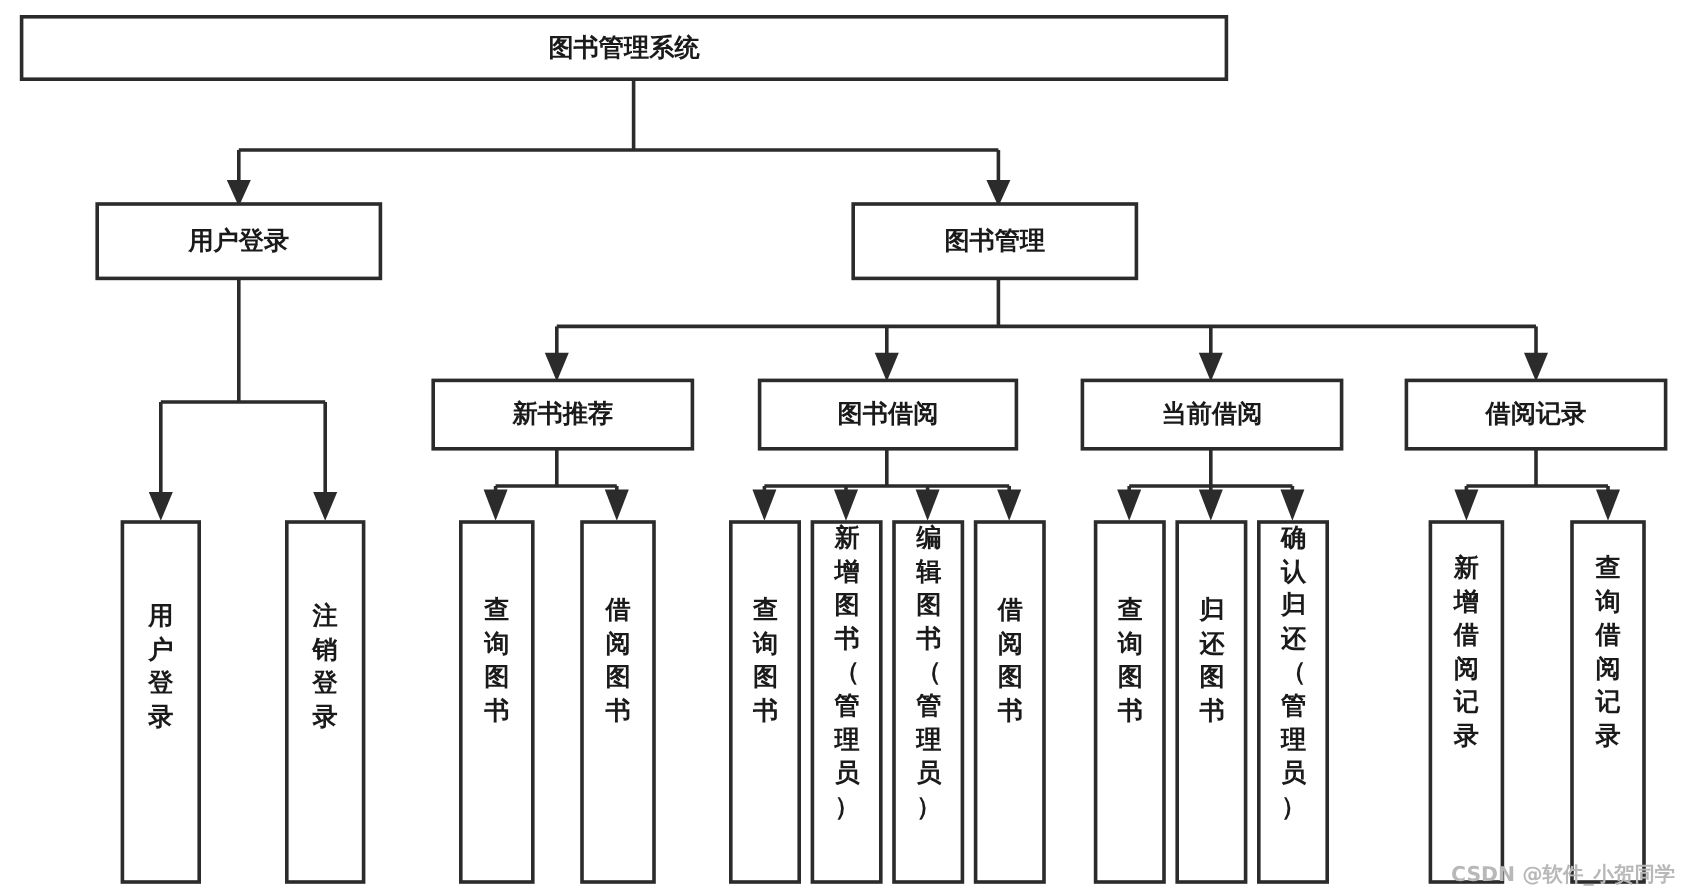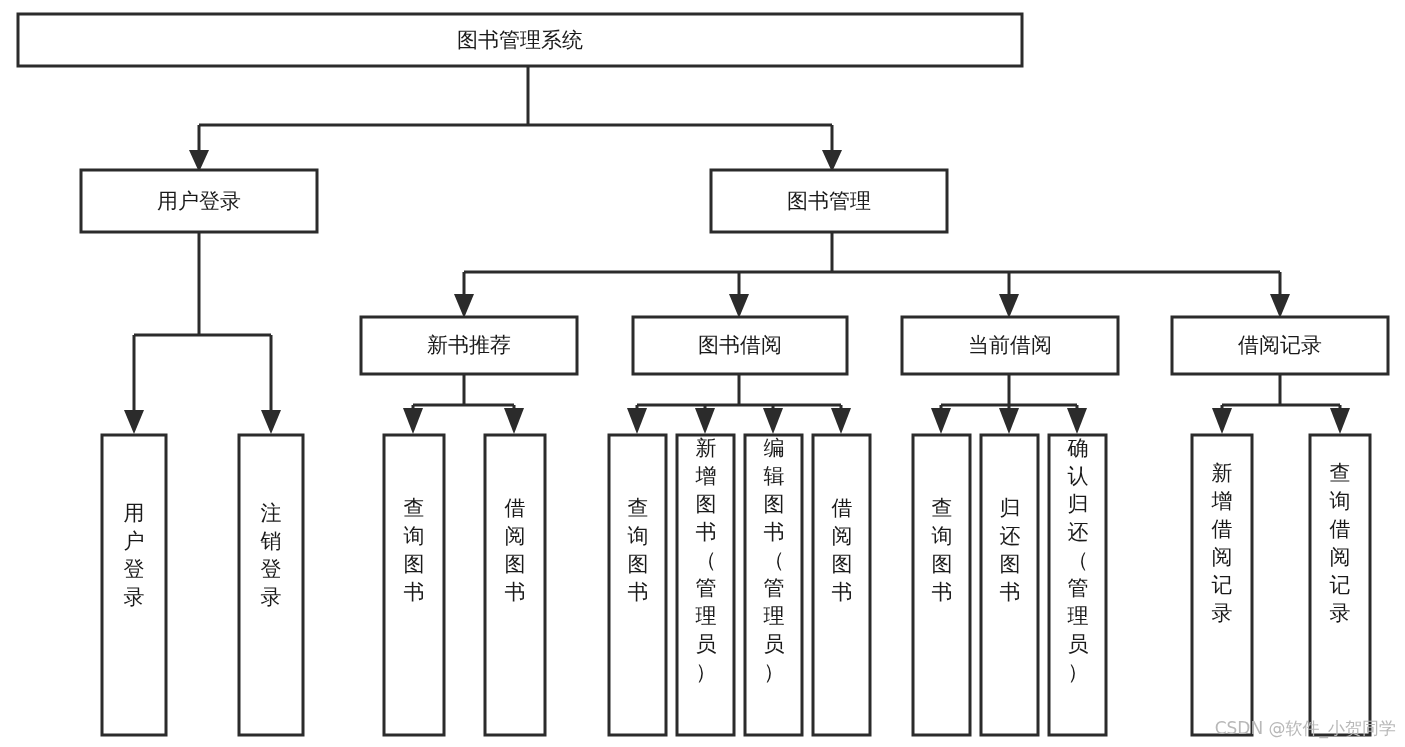--- a/index.html
+++ b/index.html
@@ -11,20 +11,21 @@
     width: 1405px;
     height: 747px;
     font-family: "DejaVu Sans", "Liberation Sans", sans-serif;
     overflow: hidden;
     position: relative;
   }
   #diagram-root {
     position: relative;
     width: 1143px;
     height: 747px;
+    font-weight: bold;
   }
   svg.flow {
     position: absolute;
     top: 0;
     left: 0;
     width: 1405px;
     height: 747px;
     display: block;
   }
   .node-box {

